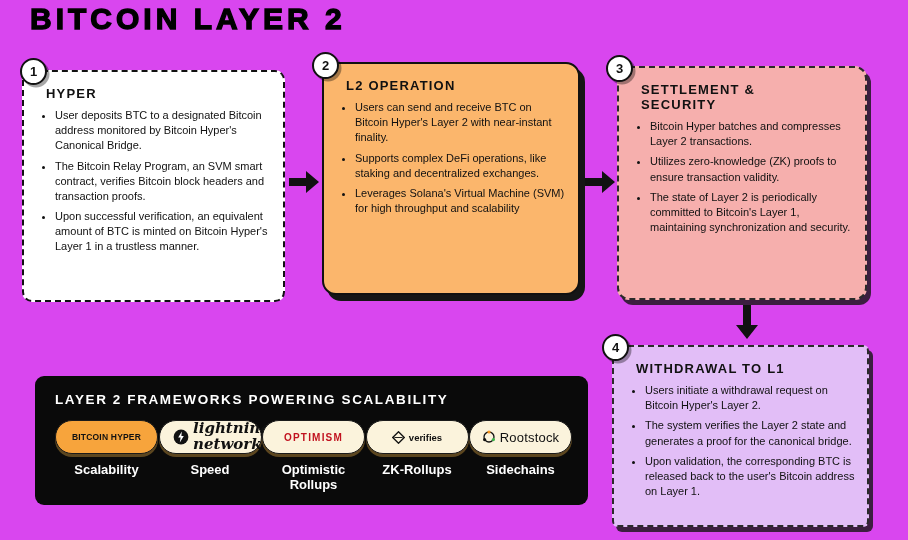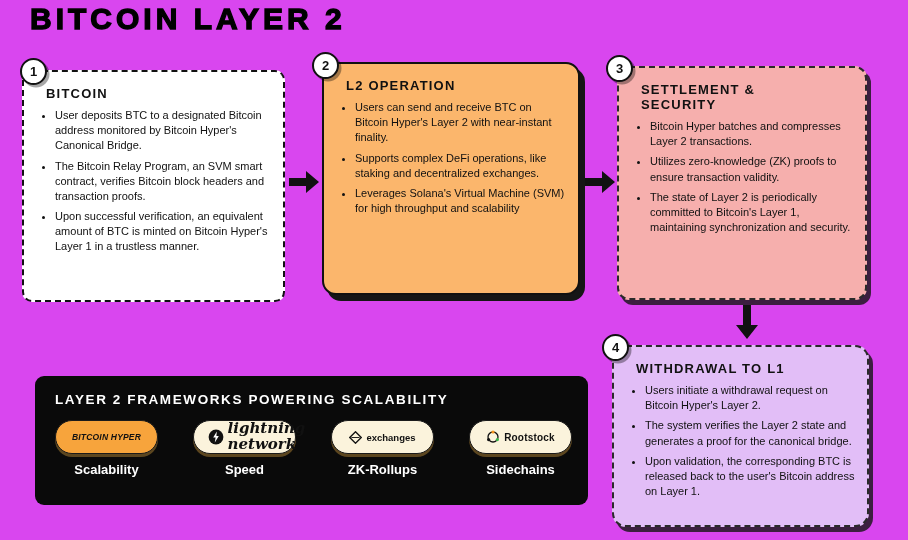--- a/index.html
+++ b/index.html
@@ -15,21 +15,21 @@
   }
   .stepbox { position:absolute; box-sizing:border-box; border-radius:10px; padding:14px 12px 8px 16px; }
   .stepbox h3 { margin:0 0 7px 6px; font-size:13px; font-weight:bold; letter-spacing:1.2px; color:#111; }
   .stepbox ul { margin:0; padding-left:15px; font-size:11px; line-height:1.38; }
   .stepbox li { margin-bottom:5px; }
   .narrow-heading { max-width:160px; }
 
   .box1 { left:22px;  top:70px;  width:263px; height:232px; background:#ffffff; border:2px dashed #111; }
   .box2 { left:322px; top:62px;  width:258px; height:233px; background:#FBB66C; border:2px solid #111; border-radius:14px; box-shadow:5px 6px 0 #161616; }
   .box3 { left:617px; top:66px;  width:250px; height:234px; background:#F6AFAD; border:2px dashed #2a2a2a; border-radius:12px; box-shadow:4px 5px 0 rgba(20,20,20,0.8); }
-  .box4 { left:612px; top:345px; width:257px; height:182px; background:#E2BEF7; border:2px dashed #2a2a2a; border-radius:14px; box-shadow:4px 5px 0 rgba(20,20,20,0.8); }
+  .box4 { left:612px; top:345px; width:257px; height:182px; background:#E2BEF7; border:2px dashed #2a2a2a; border-radius:6px; box-shadow:4px 5px 0 rgba(20,20,20,0.8); }
 
   .badge {
     position:absolute; width:27px; height:27px; box-sizing:border-box; z-index:5;
     border-radius:50%; background:#fff; border:2px solid #111;
     display:flex; align-items:center; justify-content:center;
     font-size:13px; font-weight:bold;
     box-shadow:2.5px 2.5px 0 rgba(0,0,0,0.35);
   }
   .badge1 { left:20px;  top:58px; }
   .badge2 { left:312px; top:52px; }
@@ -49,37 +49,37 @@
   .panel h2 { margin:0; font-size:13.5px; font-weight:bold; letter-spacing:1.6px; }
   .pill-row { display:flex; justify-content:space-between; margin-top:13px; }
   .fw { width:103px; text-align:center; }
   .pill {
     height:34px; border-radius:17px; background:#FBF3DC; border:1.5px solid #1a1a1a;
     display:flex; align-items:center; justify-content:center; gap:4px;
     padding:0 4px; box-sizing:border-box; color:#111;
     box-shadow:0 3px 0 rgba(160,120,50,0.55);
   }
   .pill-orange { background:#F7A43C; }
-  .logo-bh { font-size:8.5px; font-weight:900; font-style:italic; letter-spacing:0.2px; }
+  .logo-bh { font-size:8.5px; font-weight:900; letter-spacing:0.2px; }
   .logo-ln { font-size:15px; font-weight:bold; font-style:italic; font-family:"DejaVu Serif", serif; width:54px; line-height:1.05; text-align:left; }
   .logo-op { font-size:10px; font-weight:900; color:#C1121F; letter-spacing:1.2px; }
   .logo-zk { font-size:9.5px; font-weight:bold; }
-  .logo-rs { font-size:10px; font-weight:700; letter-spacing:0.2px; }
+  .logo-rs { font-size:13px; font-weight:400; letter-spacing:0.2px; }
   .fw-label { margin-top:8px; font-size:13px; font-weight:bold; color:#fff; }
   .icon { display:flex; align-items:center; }
 </style>
 </head>
 <body>
 
 <div class="canvas">
 
   <h1 class="title">BITCOIN LAYER 2</h1>
 
   <section class="stepbox box1">
-    <h3>BITCOIN</h3>
+    <h3>HYPER</h3>
     <ul>
       <li>User deposits BTC to a designated Bitcoin address monitored by Bitcoin Hyper's Canonical Bridge.</li>
       <li>The Bitcoin Relay Program, an SVM smart contract, verifies Bitcoin block headers and transaction proofs.</li>
       <li>Upon successful verification, an equivalent amount of BTC is minted on Bitcoin Hyper's Layer 1 in a trustless manner.</li>
     </ul>
   </section>
 
   <section class="stepbox box2">
     <h3>L2 OPERATION</h3>
     <ul>
@@ -145,30 +145,36 @@
             <svg width="16" height="16" viewBox="0 0 16 16">
                 <circle cx="8" cy="8" r="7.4" fill="#111"></circle>
                 <polygon points="8.8,2.6 5.2,8.6 7.6,8.6 6.8,13.4 10.8,7 8.4,7" fill="#fff"></polygon>
               </svg>
           </span>
           <span class="logo-ln">lightning network</span>
         </div>
         <div class="fw-label">Speed</div>
       </div>
 
+      <div class="fw">
+        <div class="pill">
+          <span class="logo-op">OPTIMISM</span>
+        </div>
+        <div class="fw-label">Optimistic Rollups</div>
+      </div>
 
       <div class="fw">
         <div class="pill">
           <span class="icon">
             <svg width="13" height="13" viewBox="0 0 14 14">
                 <polygon points="7,0.8 13.2,7 7,13.2 0.8,7" fill="none" stroke="#111" stroke-width="1.4"></polygon>
                 <line x1="2.6" y1="7" x2="11.4" y2="7" stroke="#111" stroke-width="1"></line>
               </svg>
           </span>
-          <span class="logo-zk">exchanges</span>
+          <span class="logo-zk">verifies</span>
         </div>
         <div class="fw-label">ZK-Rollups</div>
       </div>
 
       <div class="fw">
         <div class="pill">
           <span class="icon">
             <svg width="14" height="14" viewBox="0 0 14 14">
                 <circle cx="7" cy="7" r="5" fill="none" stroke="#111" stroke-width="1.3"></circle>
                 <circle cx="7" cy="2" r="1.6" fill="#F7931A"></circle>

